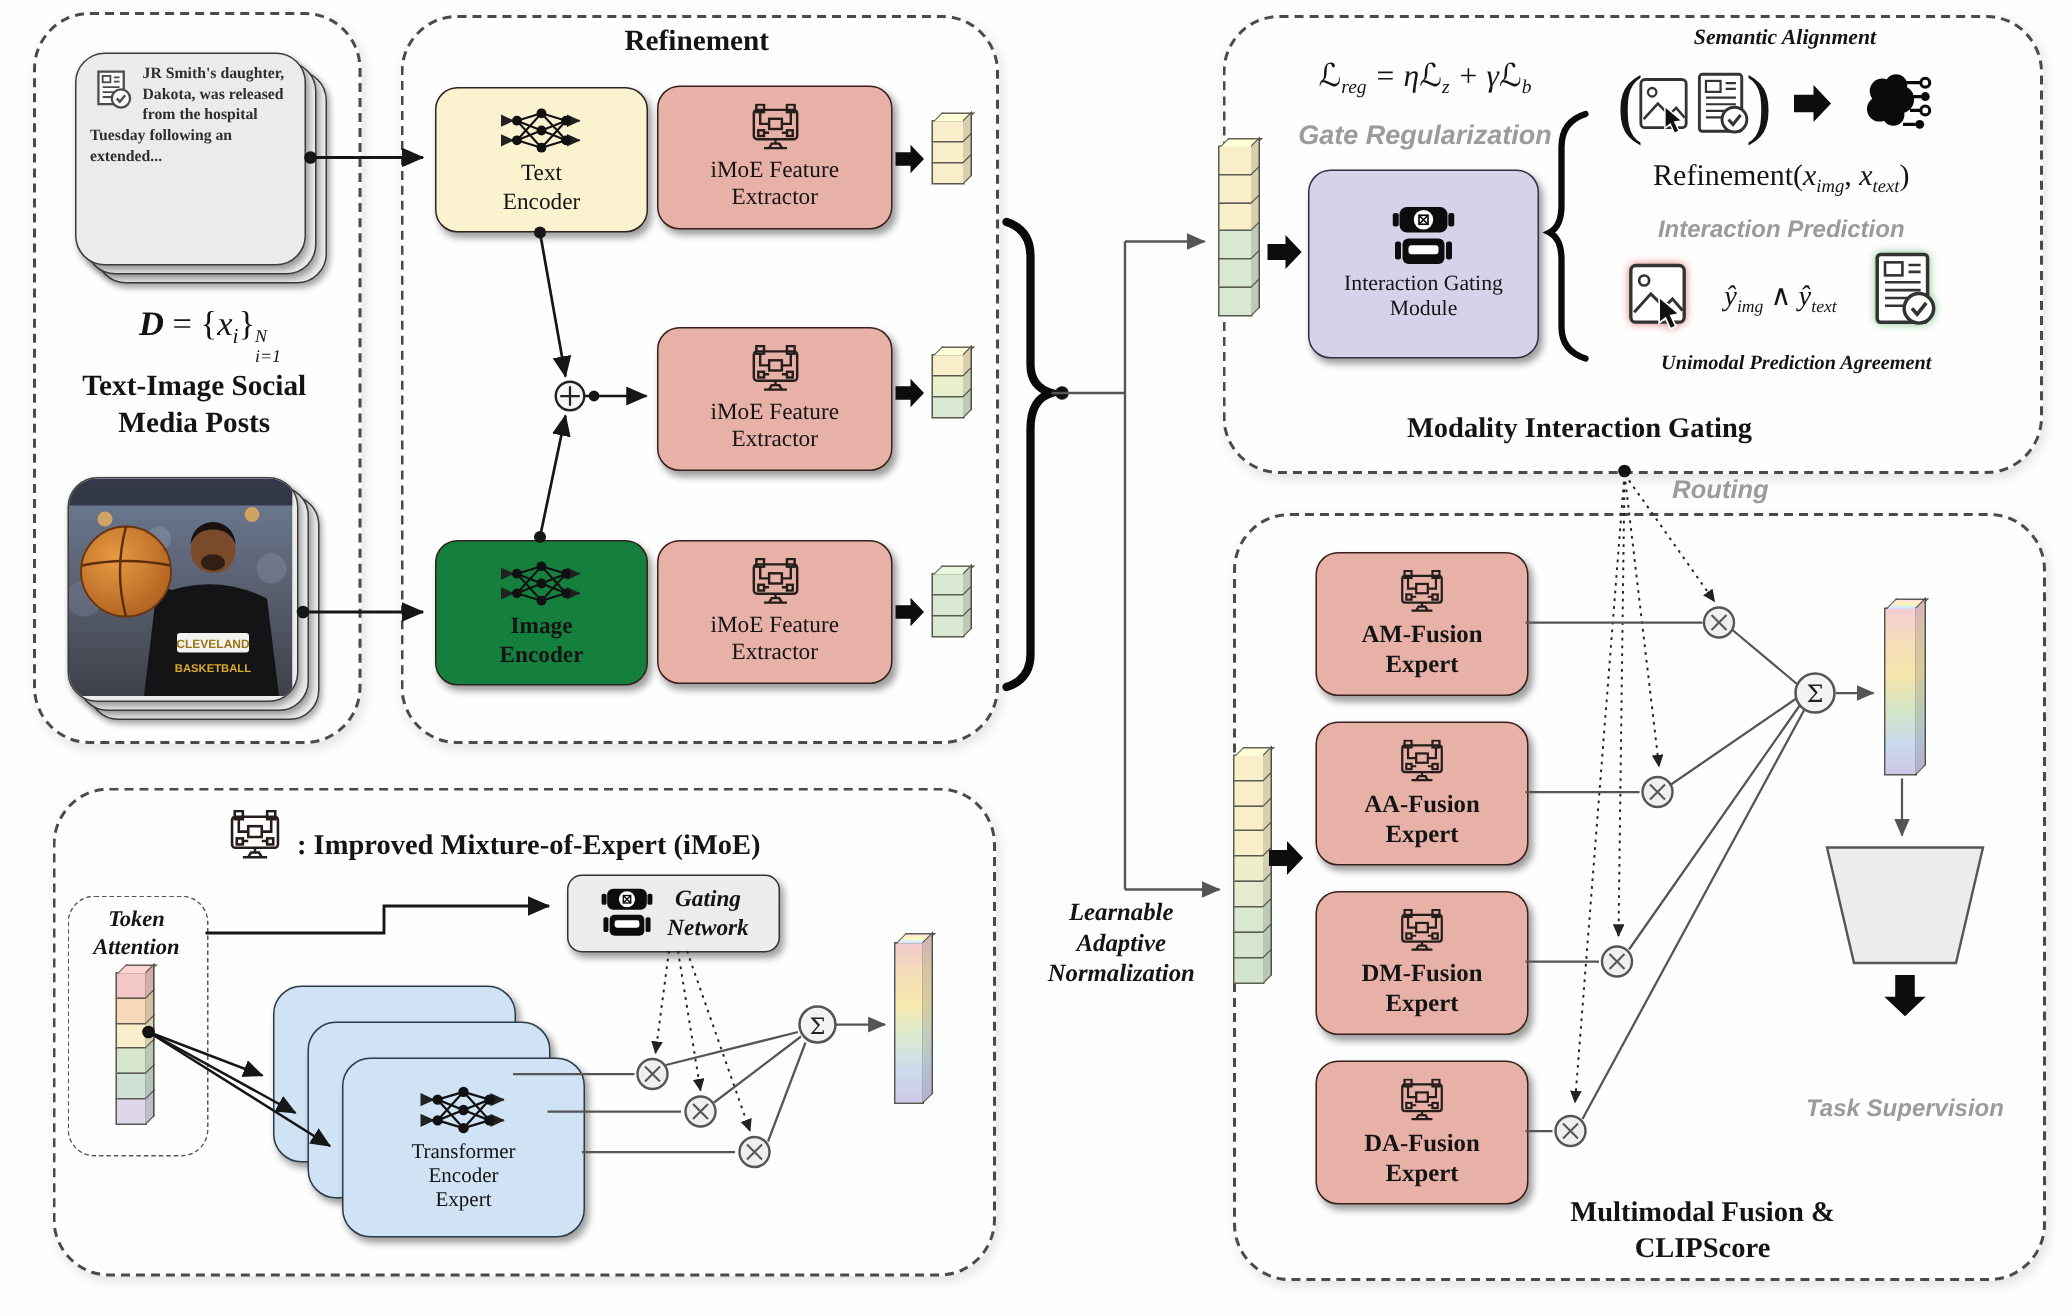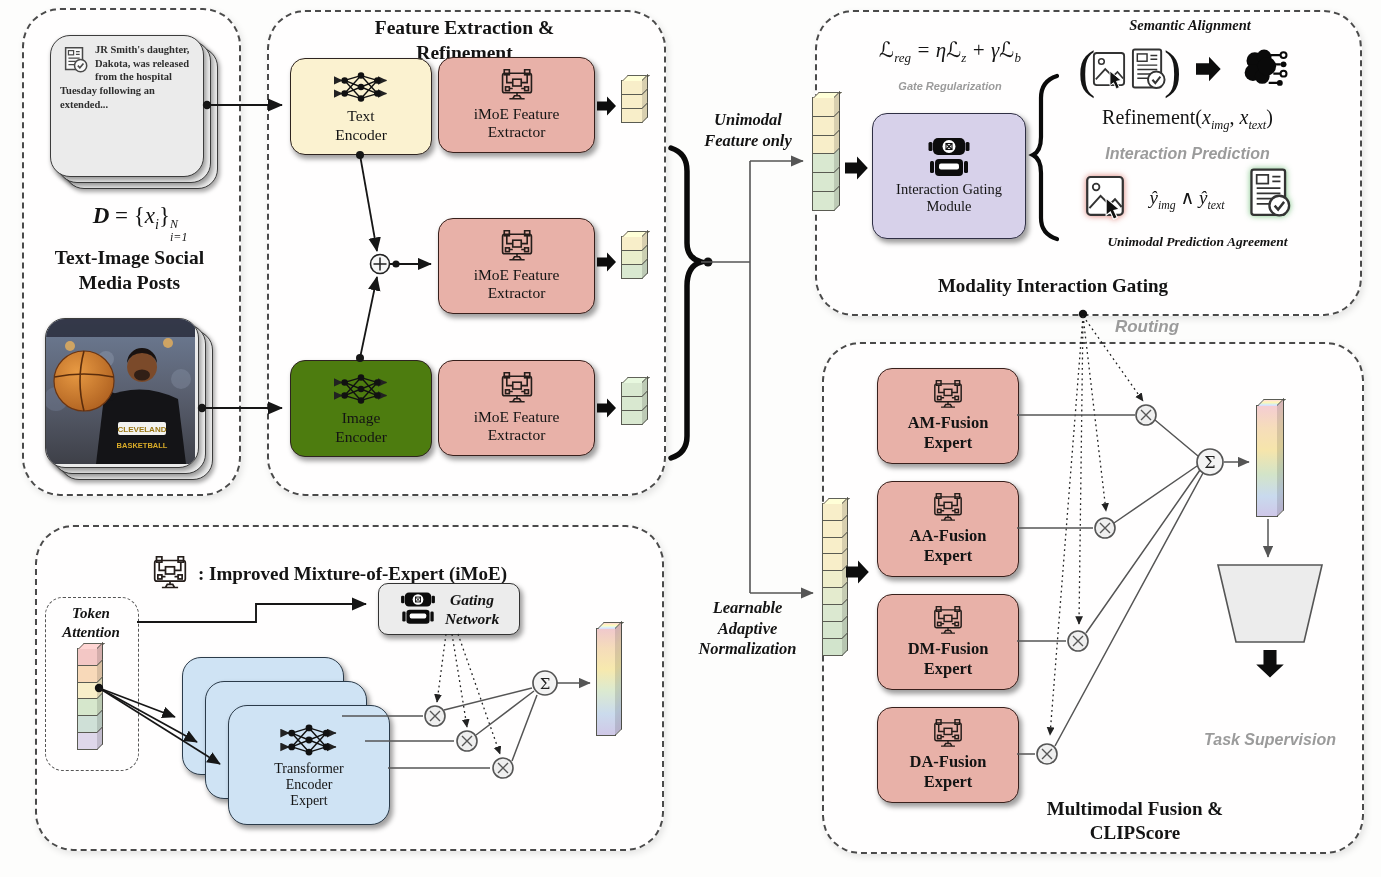--- a/index.html
+++ b/index.html
@@ -8,21 +8,21 @@
   .abs{position:absolute;}
   
   .panel{position:absolute;border:2px dashed #4a4a4a;border-radius:38px;background:#fffefe;
          box-shadow:2px 3px 7px rgba(0,0,0,.10);}
   
   .node{position:absolute;border:1.6px solid #2e2420;border-radius:15px;
         box-shadow:2.5px 3.5px 5px rgba(0,0,0,.38);
         display:flex;flex-direction:column;align-items:center;justify-content:center;gap:2px;}
   .node .lbl{text-align:center;line-height:1.18;font-size:15.5px;}
   .yellow{background:#fbf2d0;}
-  .green{background:#4d7c0f;}
+  .green{background:#15803d;font-weight:bold;}
   .pink{background:#e8b1a8;border-color:#38201c;}
   .purple{background:#d7d1ea;border-color:#2f2f44;}
   .blue{background:#cfe3f4;border-color:#2b3b4a;border-radius:19px;}
   .gray{background:#ececec;border-color:#333;}
   .bold{font-weight:bold;}
   .title{font-weight:bold;font-size:19.5px;text-align:center;line-height:1.28;}
   .grayital{font-family:"Liberation Sans","DejaVu Sans",sans-serif;font-style:italic;font-weight:bold;
             color:#9b9b9b;text-align:center;}
   .ital{font-style:italic;font-weight:600;text-align:center;line-height:1.25;}
   .formula{font-size:21px;text-align:center;white-space:nowrap;}
@@ -231,21 +231,20 @@
       <path d="M66,82 Q50,76 44,64 L52,58 Q60,72 72,76 Z" fill="#141417"></path>
       <circle cx="38" cy="62" r="30" fill="url(#ball)" stroke="#6b3512" stroke-width="1.2"></circle>
       <path d="M38,32 Q30,62 38,92 M8.5,58 Q38,52 67.5,58" stroke="#5b2d0c" stroke-width="1.6" fill="none"></path>
       <rect x="72" y="103" width="48" height="13" rx="2" fill="#f2f2f0"></rect>
       <text x="96" y="113" text-anchor="middle" font-size="8" font-weight="bold" fill="#9a7714" font-family="Liberation Sans, sans-serif">CLEVELAND</text>
       <text x="96" y="129" text-anchor="middle" font-size="7.5" font-weight="bold" fill="#d9ab28" font-family="Liberation Sans, sans-serif">BASKETBALL</text>
     </svg>
   </div>
 
   <div class="abs title" style="left:287px;top:16px;width:355px;">
-    <div>Feature Extraction &amp;</div>
     <div>Refinement</div>
   </div>
 
   <div class="node yellow" style="left:290px;top:58px;width:140px;height:95px;">
     <svg width="56" height="36">
         <use href="#nn"></use>
       </svg>
     <div class="lbl">
       <div>Text</div>
       <div>Encoder</div>
@@ -301,34 +300,30 @@
       <div class="cell" style="background: rgb(248, 238, 201);"></div>
       <div class="cell" style="background: rgb(233, 238, 203);"></div>
       <div class="cell" style="background: rgb(217, 232, 208);"></div>
     </div>
   <div class="vec" style="left:621px;top:382px;--cw:22px;--ch:15px;">
       <div class="cell" style="background: rgb(217, 232, 208);"></div>
       <div class="cell" style="background: rgb(217, 232, 208);"></div>
       <div class="cell" style="background: rgb(217, 232, 208);"></div>
     </div>
 
-  <div class="abs ital" style="left:668px;top:110px;width:160px;font-size:16.5px;">
-    <div>Unimodal</div>
-    <div>Feature only</div>
-  </div>
   <div class="abs formula" style="left:830px;top:38px;width:240px;">
     <span class="mcal">ℒ</span><sub class="s"><i>reg</i></sub><i> = η</i><span class="mcal">ℒ</span><sub class="s"><i>z</i></sub><i> + γ</i><span class="mcal">ℒ</span><sub class="s"><i>b</i></sub>
   </div>
 
   <div class="abs ital" style="left:665px;top:598px;width:165px;font-size:16.5px;">
     <div>Learnable</div>
     <div>Adaptive</div>
     <div>Normalization</div>
   </div>
-  <div class="abs grayital" style="left:840px;top:80px;width:220px;font-size:11px;">Gate Regularization</div>
+  <div class="abs grayital" style="left:840px;top:80px;width:220px;font-size:18px;">Gate Regularization</div>
 
   <div class="vec" style="left:812px;top:97px;--cw:23px;--ch:20px;">
       <div class="cell" style="background: rgb(248, 238, 201);"></div>
       <div class="cell" style="background: rgb(248, 238, 201);"></div>
       <div class="cell" style="background: rgb(248, 238, 201);"></div>
       <div class="cell" style="background: rgb(217, 232, 208);"></div>
       <div class="cell" style="background: rgb(217, 232, 208);"></div>
       <div class="cell" style="background: rgb(217, 232, 208);"></div>
     </div>
 
@@ -371,21 +366,21 @@
   <svg class="abs" style="left:1248px;top:166px;filter:drop-shadow(0 0 3px rgba(110,190,120,.9));" width="44" height="56">
       <use href="#doccheck"></use>
     </svg>
 
   <div class="abs ital" style="left:1080px;top:234px;width:235px;font-size:13.5px;font-weight:bold;">Unimodal Prediction Agreement</div>
 
   <div class="abs title" style="left:933px;top:274px;width:240px;font-size:19px;">Modality Interaction Gating</div>
 
   <div class="abs grayital" style="left:1102px;top:317px;width:90px;font-size:17px;">Routing</div>
 
-  <div class="abs" style="left:150px;top:540px;display:flex;align-items:center;gap:8px;margin-top:16px;">
+  <div class="abs" style="left:150px;top:540px;display:flex;align-items:flex-end;gap:8px;">
     <svg width="40" height="36">
         <use href="#moe"></use>
       </svg>
     <span class="title" style="font-size:19px;">: Improved Mixture-of-Expert (iMoE)</span>
   </div>
 
   <div class="abs" style="left:45px;top:597px;width:92px;height:172px;border:1.7px dashed #555;border-radius:18px;"></div>
   <div class="abs ital" style="left:47px;top:604px;width:88px;font-size:15px;">
     <div>Token</div>
     <div>Attention</div>

